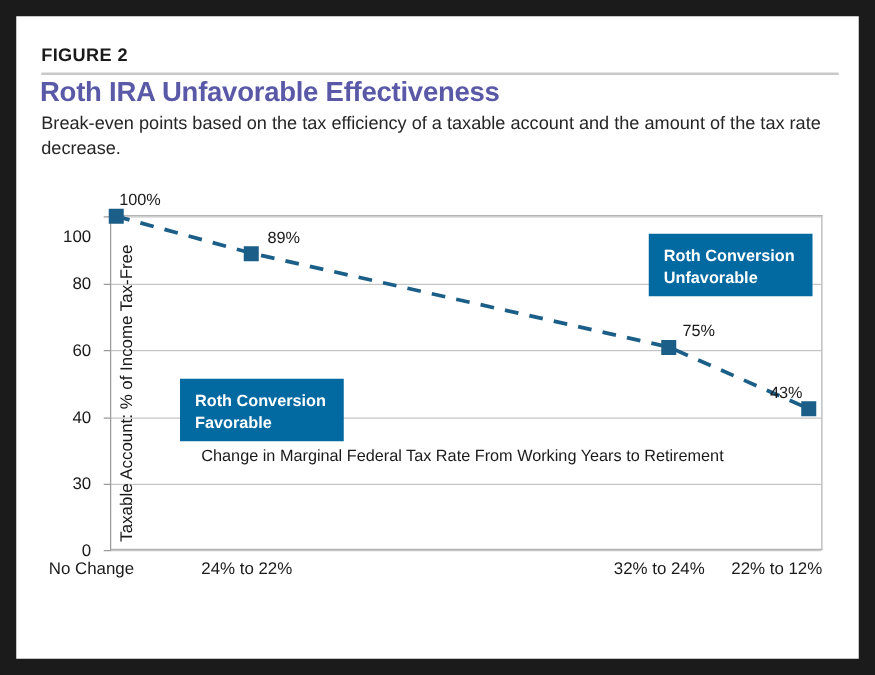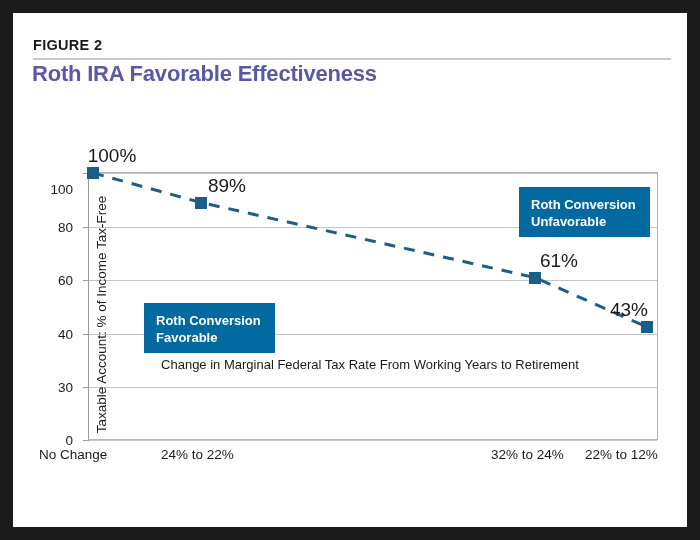--- a/index.html
+++ b/index.html
@@ -84,40 +84,41 @@
     text-align:center;font-size:13px;color:#1a1a1a;padding-left:20px;
   }
 
   
   #series-svg{position:absolute;left:0;top:0;width:570px;height:268px;overflow:visible;}
   .marker{
     position:absolute;width:12px;height:12px;background:#1b5e87;
     transform:translate(-50%,-50%);
   }
   .point-label{
-    position:absolute;font-size:19px;color:#1a1a1a;
+    position:absolute;font-size:13px;color:#1a1a1a;
     transform:translate(-50%,-100%);white-space:nowrap;
   }
 
   
   .callout{
     position:absolute;background:#0369a1;color:#ffffff;
     font-size:13px;font-weight:bold;line-height:17px;
     box-sizing:border-box;padding:9px 12px;
   }
 </style>
 </head>
 <body>
 
 <div id="figure-frame">
   <div id="figure-card">
 
     <div id="figure-label">FIGURE 2</div>
     <div id="header-rule"></div>
-    <div id="figure-title">Roth IRA Favorable Effectiveness</div>
+    <div id="figure-title">Roth IRA Unfavorable Effectiveness</div>
+    <div id="figure-subtitle">Break-even points based on the tax efficiency of a taxable account and the amount of the tax rate decrease.</div>
 
     <div id="chart-area">
 
       <div id="plot-box">
 
         <div class="gridline" style="top:0px;"></div>
         <div class="gridline" style="top:53.6px;"></div>
         <div class="gridline" style="top:107.2px;"></div>
         <div class="gridline" style="top:160.8px;"></div>
         <div class="gridline" style="top:214.4px;"></div>
@@ -141,21 +142,21 @@
           <polyline points="4,0 112,29.5 446,104.6 558,154" fill="none" stroke="#1b5e87" stroke-width="3" stroke-dasharray="11,9" stroke-linecap="butt"></polyline>
         </svg>
 
         <div class="marker" style="left:4px;top:0px;"></div>
         <div class="marker" style="left:112px;top:29.5px;"></div>
         <div class="marker" style="left:446px;top:104.6px;"></div>
         <div class="marker" style="left:558px;top:154px;"></div>
 
         <div class="point-label" style="left:23px;top:-6px;">100%</div>
         <div class="point-label" style="left:138px;top:24px;">89%</div>
-        <div class="point-label" style="left:470px;top:99px;">61%</div>
+        <div class="point-label" style="left:470px;top:99px;">75%</div>
         <div class="point-label" style="left:540px;top:148px;">43%</div>
 
         <div class="callout" style="left:55px;top:130px;width:131px;height:50px;">
           <div>Roth Conversion</div>
           <div>Favorable</div>
         </div>
         <div class="callout" style="left:430px;top:14px;width:131px;height:50px;">
           <div>Roth Conversion</div>
           <div>Unfavorable</div>
         </div>

